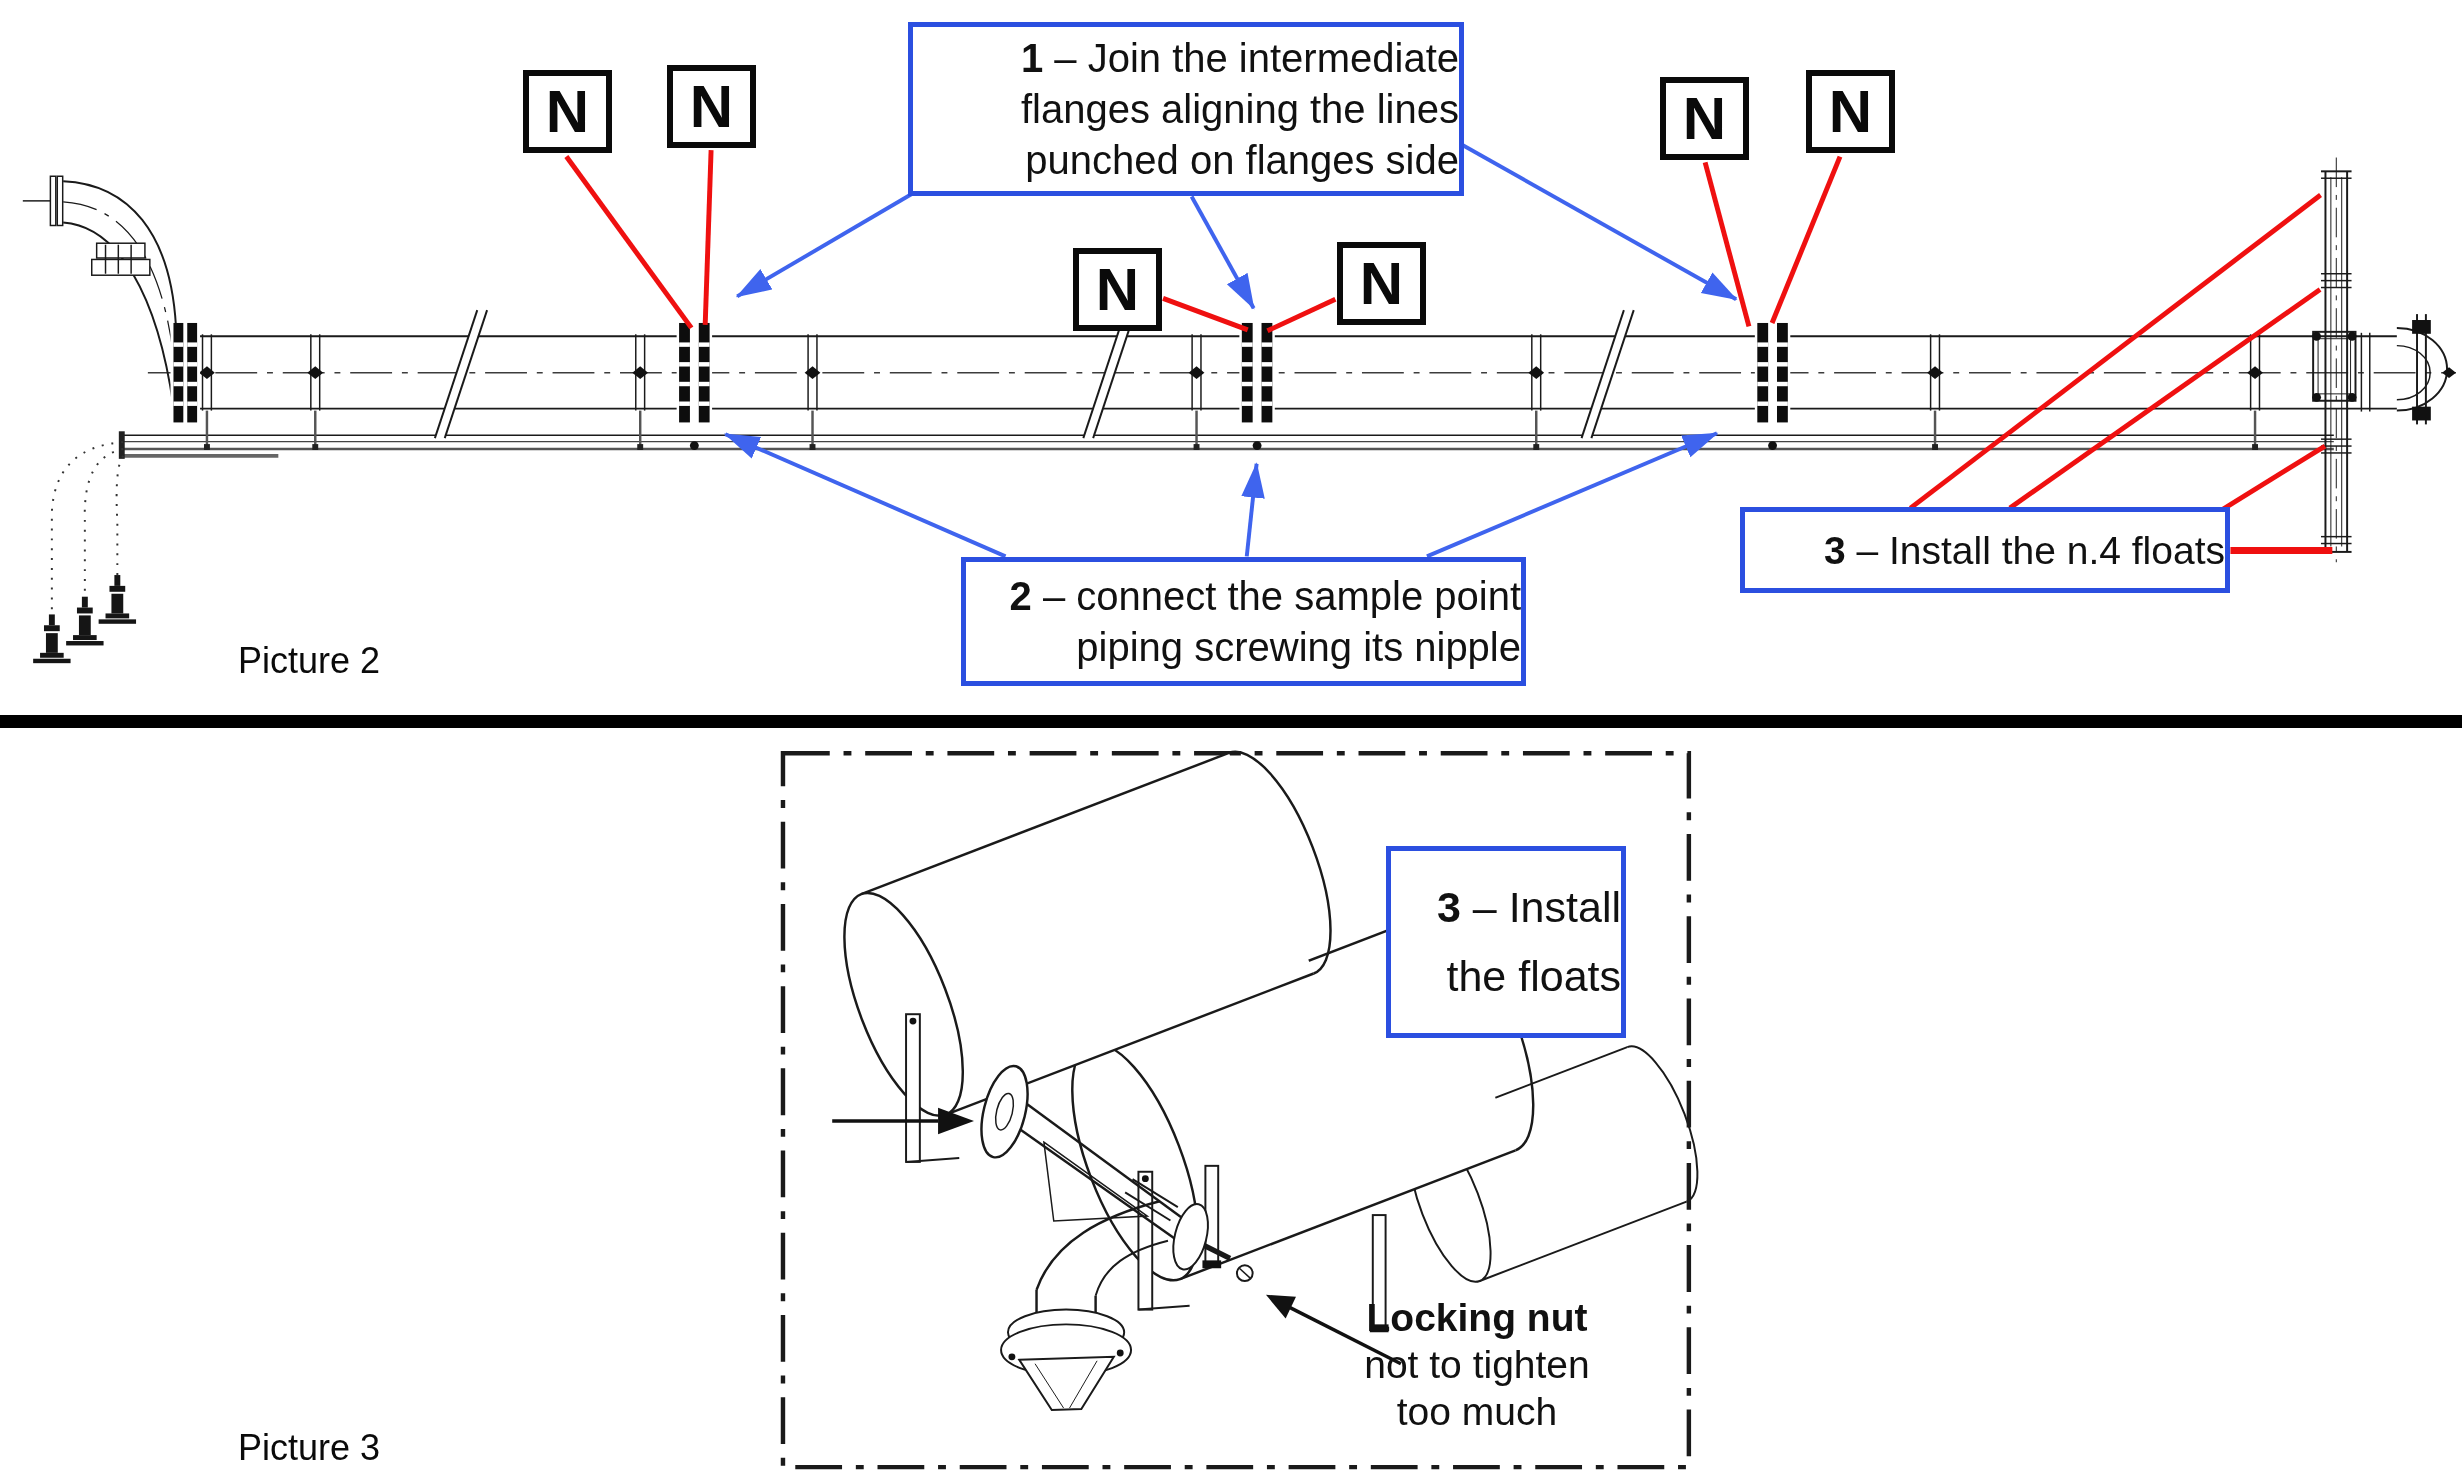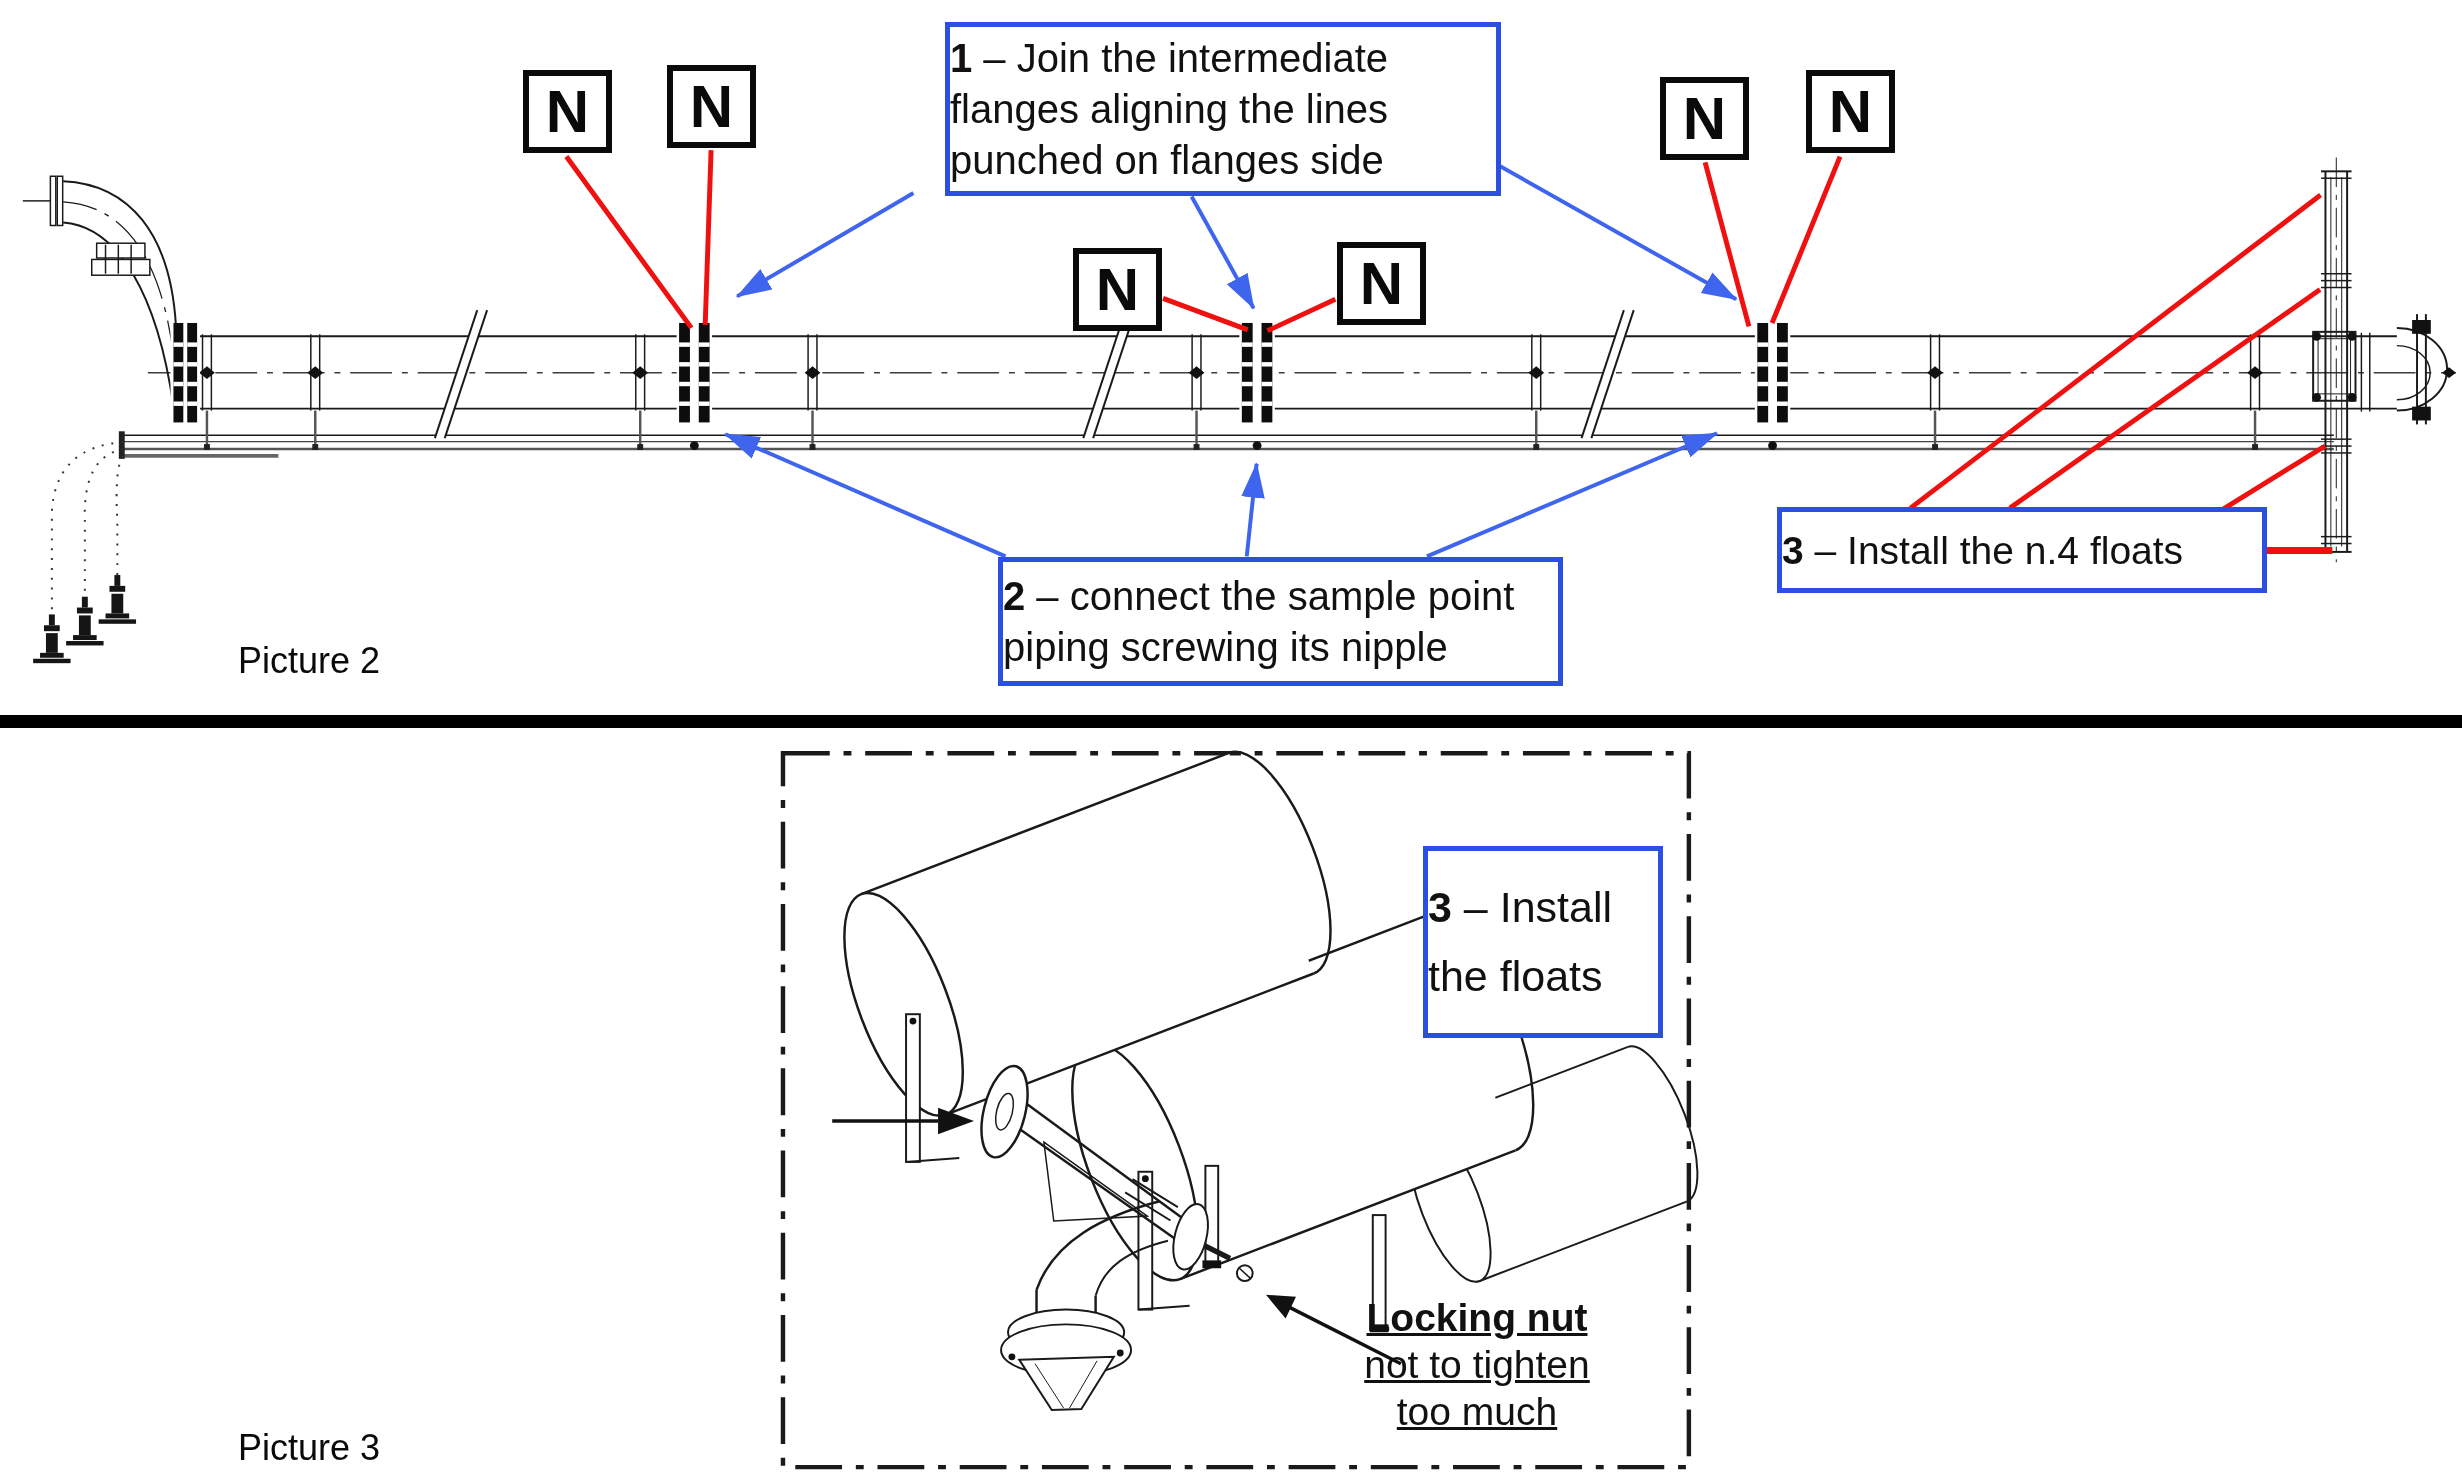--- a/index.html
+++ b/index.html
@@ -7,34 +7,33 @@
   .abs{position:absolute;}
   svg{display:block;}
   .nbox{
     position:absolute; width:77px; height:71px;
     border:6.4px solid #0a0a0a; background:#fff;
     display:flex; align-items:center; justify-content:center;
     font-weight:700; font-size:60px; color:#0a0a0a;
   }
   .callout{
     position:absolute; background:#fff; border:5.9px solid #2b4fe0;
-    color:#111; text-align:left; font-size:40px; line-height:51px;
+    color:#111; text-align:right; font-size:40px; line-height:51px;
     display:flex; flex-direction:column; justify-content:center;
     box-sizing:border-box;
-    margin-left:37px;
   }
   .callout .b{font-weight:700;}
   .piclabel{
     position:absolute; font-weight:400; font-size:36px; color:#0a0a0a;
     white-space:nowrap;
   }
   .divider{position:absolute; left:0; top:715px; width:2462px; height:12.8px; background:#000;}
   .locknut{
     position:absolute; left:1349px; top:1294px; width:256px;
-    text-align:center; font-size:39px; line-height:47px; color:#111;text-decoration:underline;
+    text-align:center; font-size:39px; line-height:47px; color:#111;
   }
   .locknut .b{font-weight:700;}
 </style>
 </head>
 <body>
 
 <svg class="abs" style="left:0;top:0" width="2462" height="1477" viewBox="0 0 5000 3000">
   <defs>
     <marker id="mblue" markerWidth="11" markerHeight="8" refX="8.6" refY="3" orient="auto" markerUnits="strokeWidth">
       <path d="M0,0 L9,3 L0,6 Z" fill="#3f64ee"></path>

